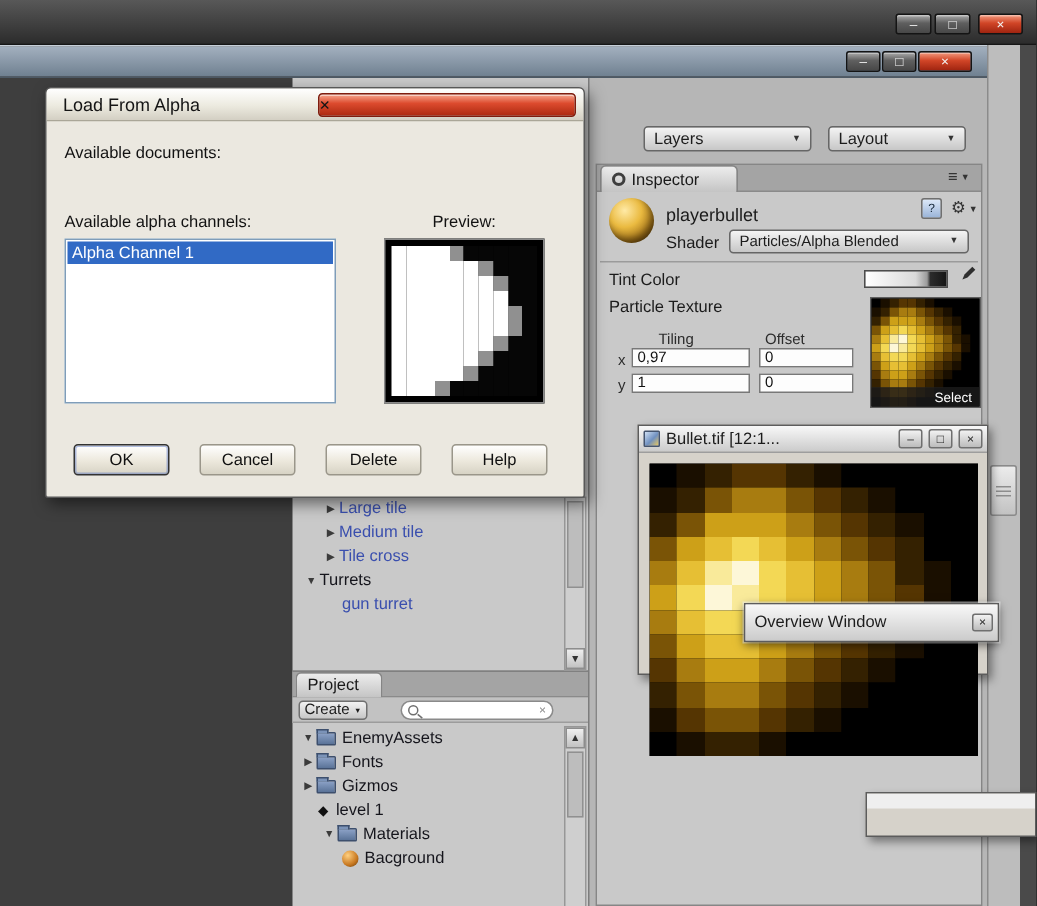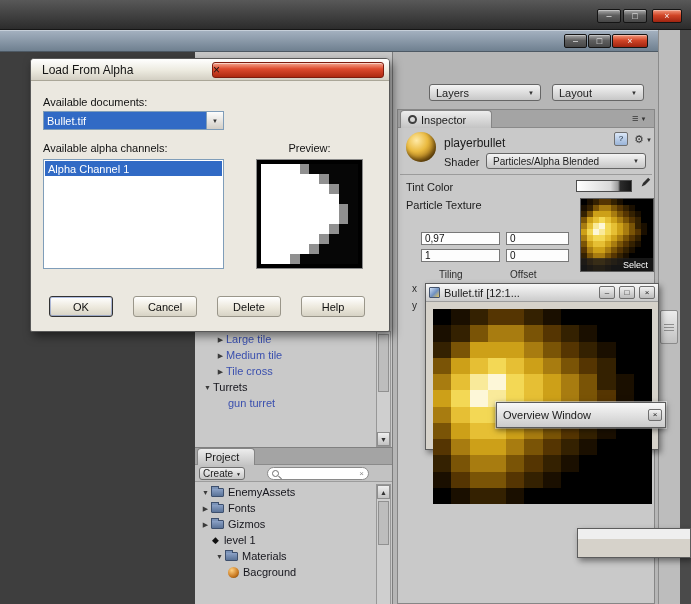--- a/index.html
+++ b/index.html
@@ -30,21 +30,21 @@
   .udrop .ar{font-size:6px;color:#333;line-height:1;}
   .ibody{position:absolute;left:4px;top:57px;width:258px;height:495px;background:#c9c9c9;border:1px solid #868686;}
   .tabbar{position:absolute;left:0;top:0;right:0;height:18px;background:#a4a4a4;border-bottom:1px solid #8a8a8a;}
   .tab{position:absolute;border:1px solid #858585;border-bottom:none;border-radius:4px 4px 0 0;
     background:linear-gradient(#ededed,#c4c4c4);display:flex;align-items:center;gap:4px;padding:0 7px;font-size:11px;color:#1a1a1a;}
   .insp-ico{width:9px;height:9px;border:2px solid #3e3e3e;border-radius:50%;flex:none;}
   .menu-ico{position:absolute;display:flex;align-items:center;gap:2px;color:#333;font-size:11px;line-height:1;}
   .ball{position:absolute;width:30px;height:30px;border-radius:50%;
     background:radial-gradient(circle at 35% 28%,#ffeaa6,#eaba40 38%,#9c6c15 72%,#46300a 96%);box-shadow:inset -2px -3px 4px rgba(0,0,0,.4);}
   .lbl{position:absolute;font-size:11px;color:#1b1b1b;line-height:1;}
-  .lbl-s{position:absolute;font-size:10px;color:#2c2c2c;line-height:1;margin-top:48px;}
+  .lbl-s{position:absolute;font-size:10px;color:#2c2c2c;line-height:1;}
   .fld{position:absolute;background:#fdfdfd;border:1px solid #787878;font-size:10px;color:#111;padding:0 0 0 3px;}
   .swatch{position:absolute;border:1px solid #4c4c4c;background:linear-gradient(90deg,#ffffff,#d9d9d9 62%,#9b9b9b 76%,#2c2c2c 80%,#161616);}
   .divider{position:absolute;height:1px;background:#9b9b9b;}
   .thumbwrap{position:absolute;border:1px solid #5e5e5e;background:#000;overflow:hidden;}
   .selectbar{position:absolute;left:0;right:0;bottom:0;height:13px;background:rgba(30,30,30,.72);color:#fff;
     font-size:9px;display:flex;align-items:center;justify-content:flex-end;padding-right:5px;}
   .pix{width:100%;height:100%;}
   .pixwrap{position:absolute;overflow:hidden;}
 
   
@@ -609,26 +609,20 @@
 
   <div class="r dialog">
     <div class="dtitle">
       <span>Load From Alpha</span>
       <span class="dclose">
           <span>×</span>
         </span>
     </div>
     <div class="dbody">
       <div class="dlabel" style="left:12px;top:16px;">Available documents:</div>
-      <div class="combo">
-        <span class="combo-sel">Bullet.tif</span>
-        <span class="combo-btn">
-            <span>▼</span>
-          </span>
-      </div>
       <div class="dlabel" style="left:12px;top:62px;">Available alpha channels:</div>
       <div class="listbox">
         <div class="listsel">Alpha Channel 1</div>
       </div>
       <div class="dlabel" style="left:225px;top:62px;width:107px;text-align:center;">Preview:</div>
       <div class="previewbox">
         <div class="pix" style="display: grid; grid-template-columns: repeat(10, 1fr);">
             <div style="background: rgb(255, 255, 255);"></div>
             <div style="background: rgb(255, 255, 255);"></div>
             <div style="background: rgb(255, 255, 255);"></div>

